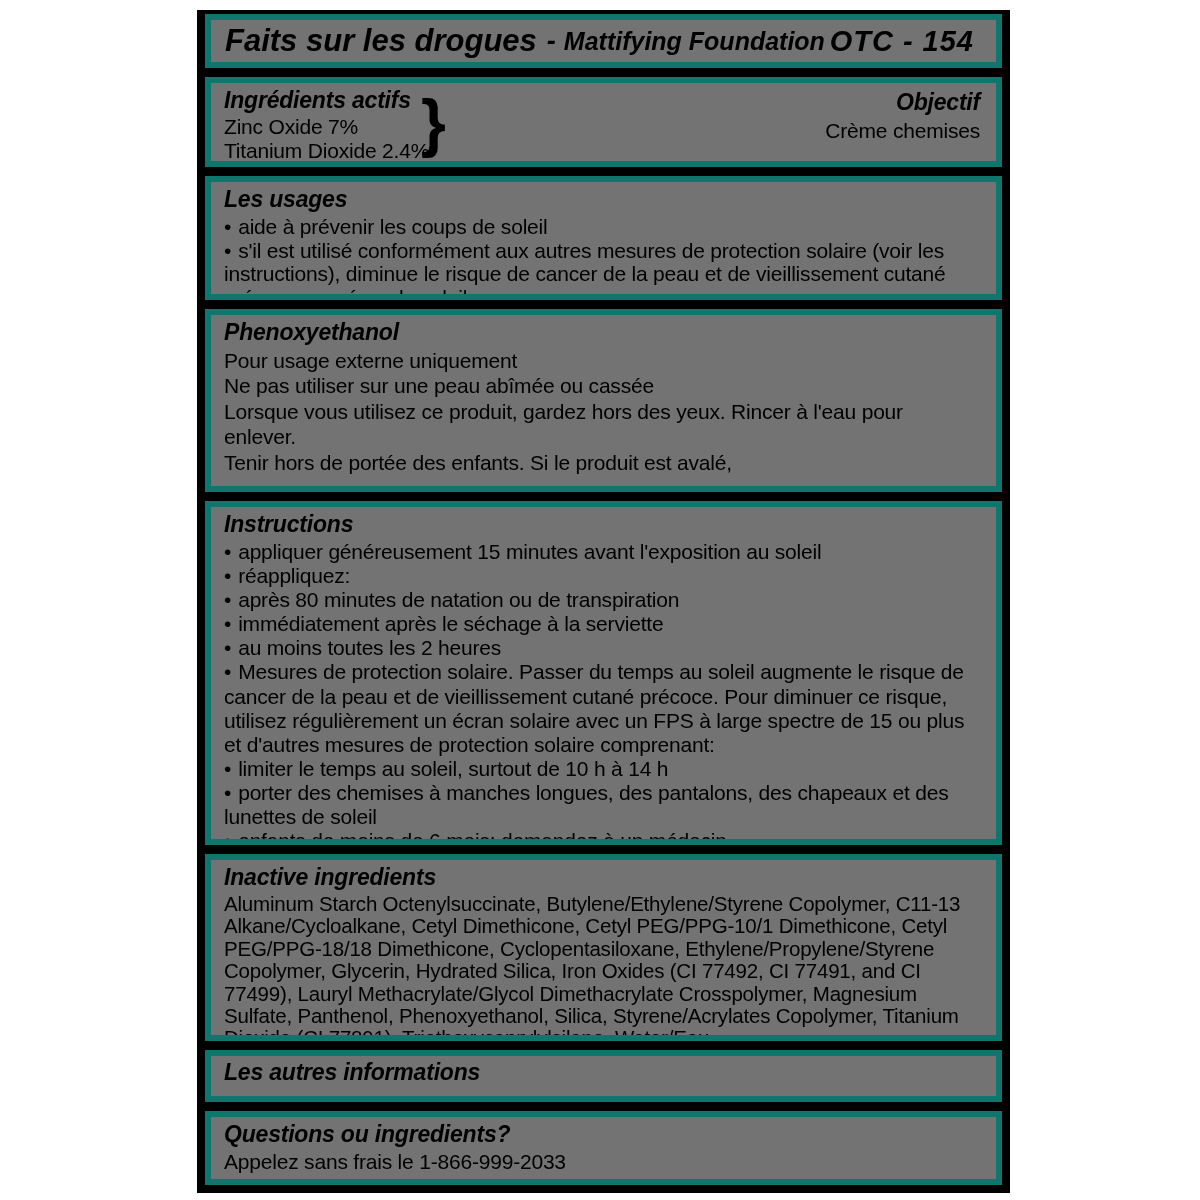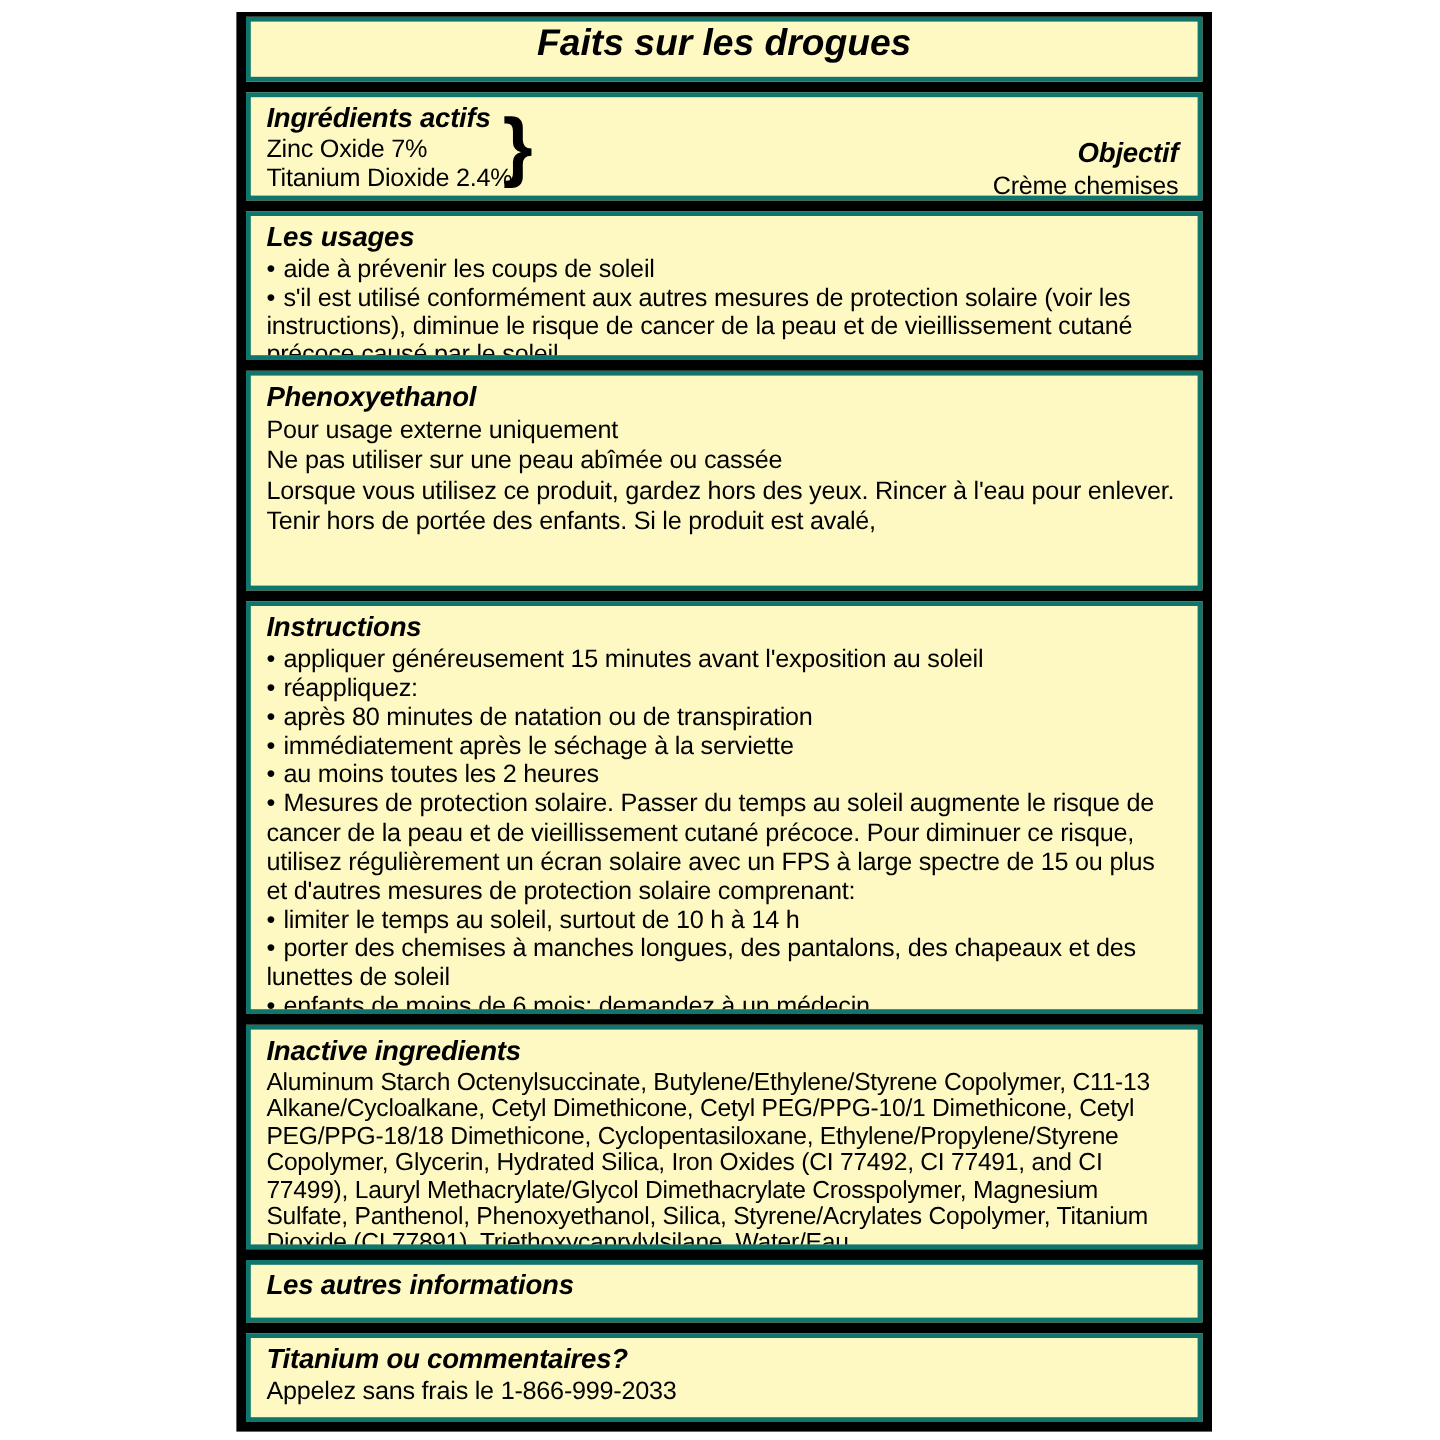--- a/index.html
+++ b/index.html
@@ -8,22 +8,22 @@
     font-family:"Liberation Sans", sans-serif;color:#000;
     position:relative;overflow:hidden;
   }
   .label{
     position:absolute;left:197px;top:10px;width:813px;height:1183px;
     background:#000;box-sizing:border-box;
     padding:4px 8px 8px 8px;
     display:flex;flex-direction:column;gap:9px;
   }
   .box{
-    background:#fef9c3;border:4px solid #0f766e;box-sizing:border-box;
-    padding:2px 16px 4px 13px;overflow:hidden;flex-direction:column;
+    background:#737373;border:6px solid #0f766e;box-sizing:border-box;
+    padding:2px 16px 4px 13px;overflow:hidden;
   }
   h2{
     font-size:23px;font-style:italic;font-weight:bold;
     margin:2px 0 2px 0;line-height:27px;letter-spacing:-0.2px;
   }
   .line{font-size:21px;line-height:24.2px;letter-spacing:-0.2px;}
   .bullet{margin-right:7px;}
 
   
   .title-box{height:54px;display:flex;align-items:center;padding:0 14px 0 14px;}
@@ -45,21 +45,21 @@
   .t-sep{font-size:27px;font-weight:bold;font-style:italic;margin:0 8px 0 10px;}
   .t-product{font-size:25px;font-weight:bold;font-style:italic;white-space:nowrap;}
   .t-code{font-size:29px;font-weight:bold;font-style:italic;margin-left:auto;margin-right:8px;letter-spacing:1px;white-space:nowrap;}
 
   
   .ing-left h2{margin-bottom:1px;}
   .brace{
     position:absolute;left:210px;top:8px;
     font-size:64px;font-weight:bold;line-height:64px;
   }
-  .ing-right{position:absolute;top:4px;right:16px;text-align:right;margin-top:27px;}
+  .ing-right{position:absolute;top:4px;right:16px;text-align:right;}
   .ing-right .line{line-height:26px;}
 </style>
 </head>
 <body>
 
 <div class="label">
 
   <section class="box title-box">
     <span class="t-main">Faits sur les drogues</span>
     <span class="t-sep">-</span>
@@ -118,17 +118,17 @@
   <section class="box inactive-box">
     <h2>Inactive ingredients</h2>
     <div class="line">Aluminum Starch Octenylsuccinate, Butylene/Ethylene/Styrene Copolymer, C11-13 Alkane/Cycloalkane, Cetyl Dimethicone, Cetyl PEG/PPG-10/1 Dimethicone, Cetyl PEG/PPG-18/18 Dimethicone, Cyclopentasiloxane, Ethylene/Propylene/Styrene Copolymer, Glycerin, Hydrated Silica, Iron Oxides (CI 77492, CI 77491, and CI 77499), Lauryl Methacrylate/Glycol Dimethacrylate Crosspolymer, Magnesium Sulfate, Panthenol, Phenoxyethanol, Silica, Styrene/Acrylates Copolymer, Titanium Dioxide (CI 77891), Triethoxycaprylylsilane, Water/Eau</div>
   </section>
 
   <section class="box other-box">
     <h2>Les autres informations</h2>
   </section>
 
   <section class="box q-box">
-    <h2>Titanium ou commentaires?</h2>
+    <h2>Questions ou ingredients?</h2>
     <div class="line">Appelez sans frais le 1-866-999-2033</div>
   </section>
 
 </div>
 
 </body></html>

